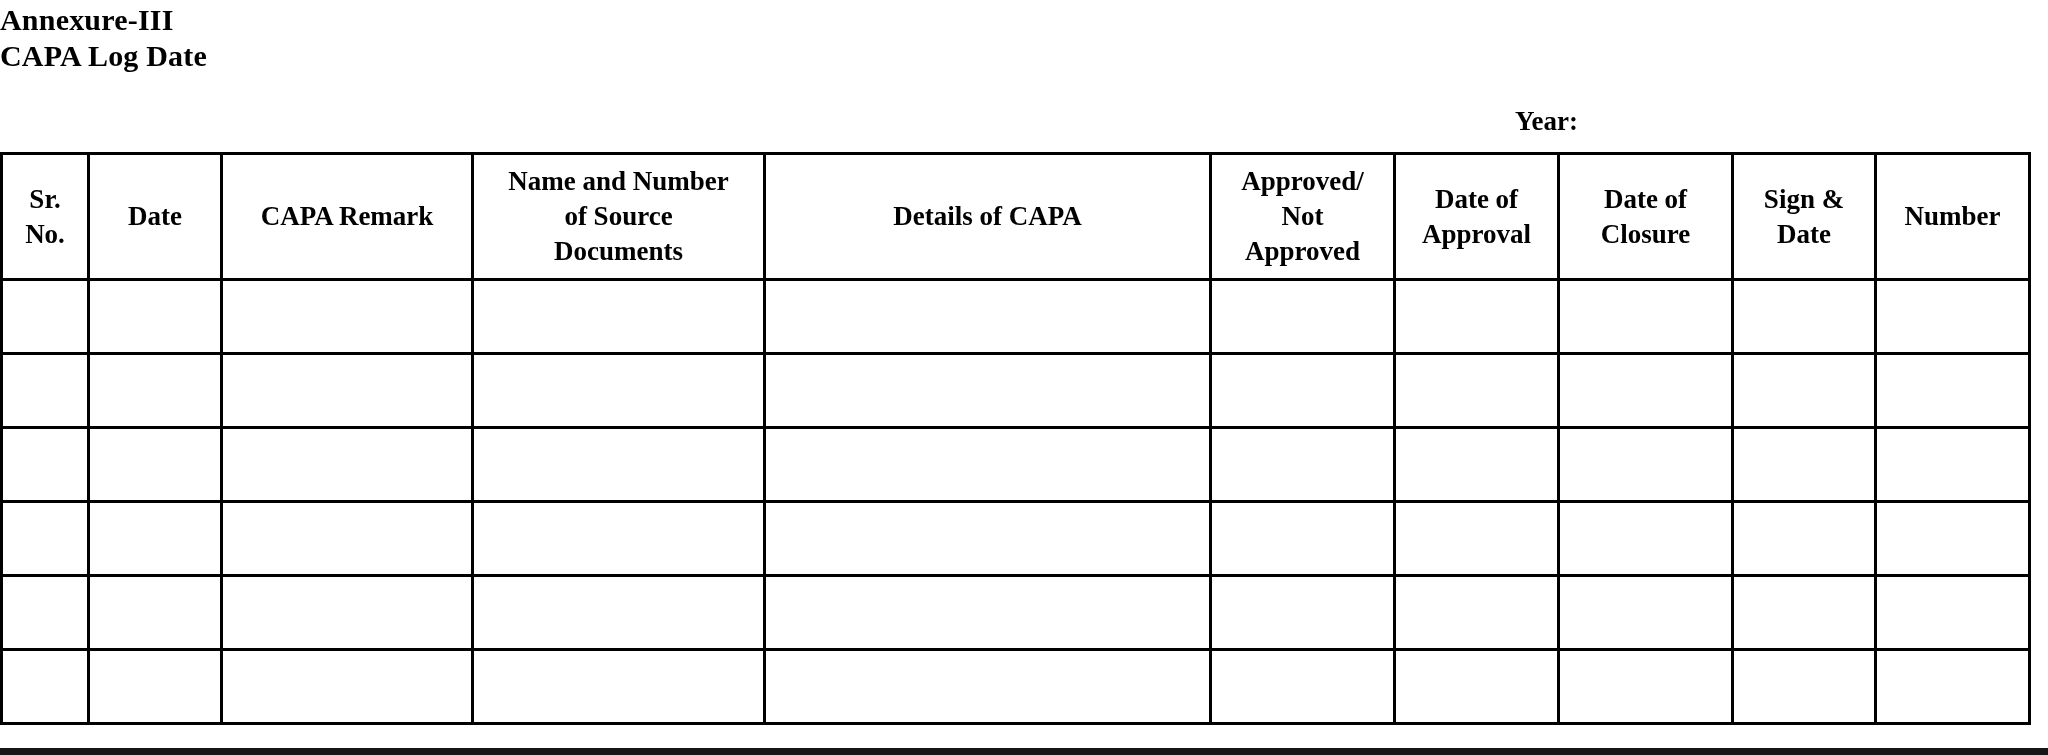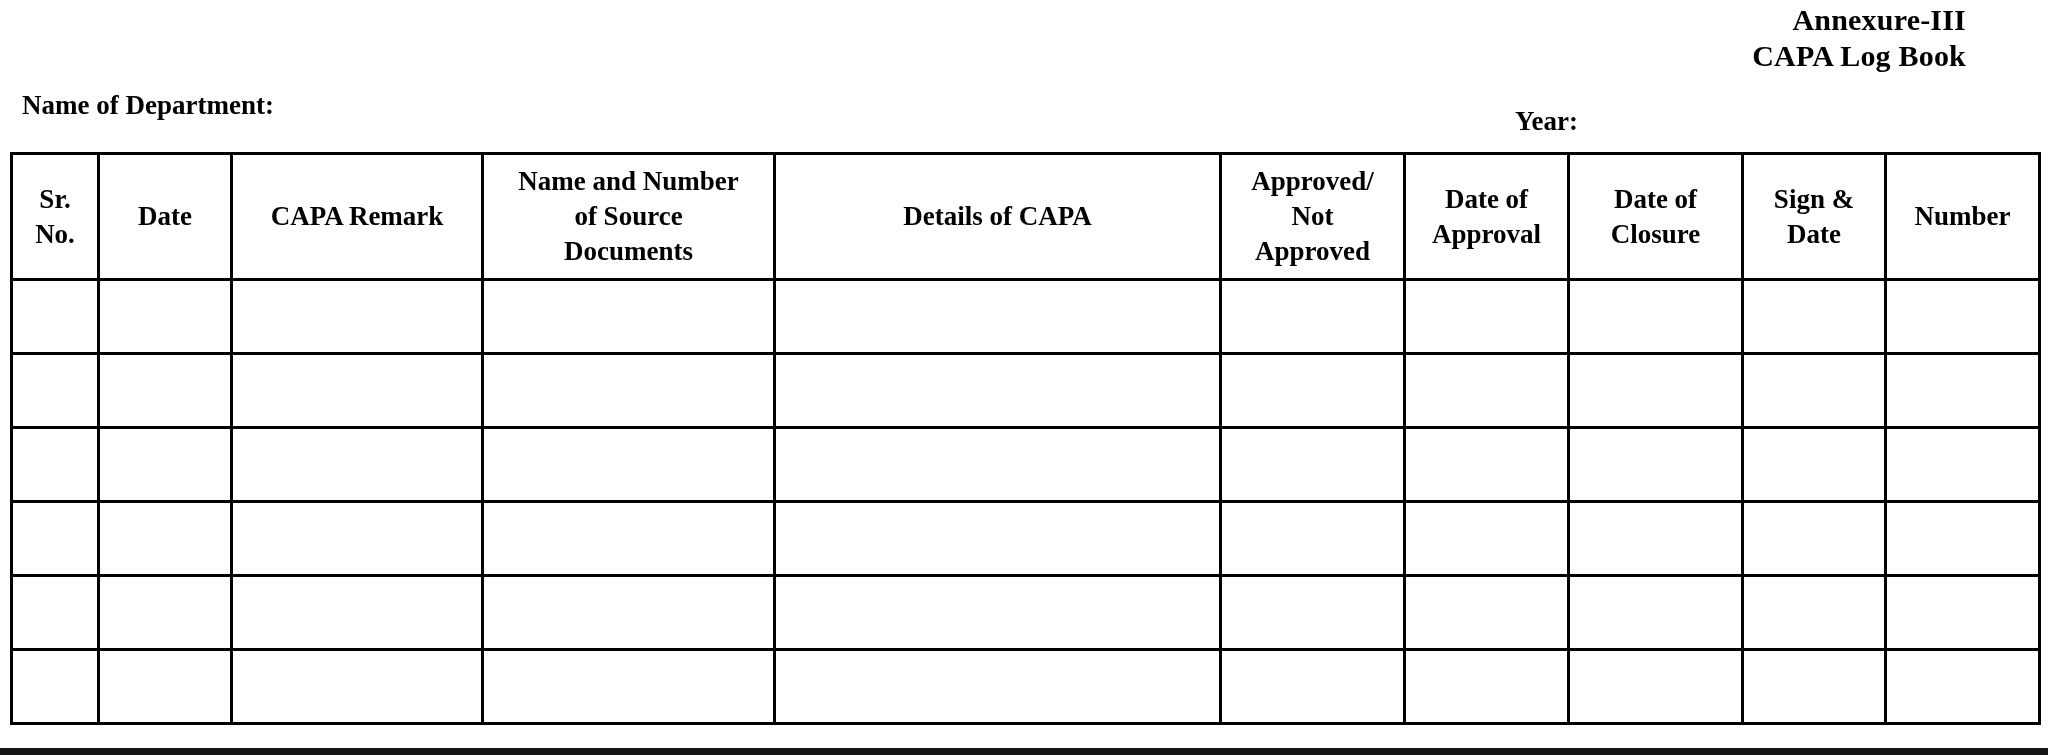--- a/index.html
+++ b/index.html
@@ -9,21 +9,21 @@
     font-family: "Liberation Serif", "DejaVu Serif", serif;
     color: #000000;
     overflow: hidden;
   }
   body { position: relative; }
 
   .titles {
     position: absolute;
     top: 2px; left: 0;
     width: 1966px;            
-    text-align: right;
+    text-align: left;
   }
   .title-line {
     font-size: 30px;
     font-weight: bold;
     line-height: 36px;
     letter-spacing: 0.2px;
   }
 
   .meta-line { position: absolute; top: 90px; left: 0; width: 2048px; height: 40px; }
   .dept-label {
@@ -38,21 +38,21 @@
     position: absolute; left: 1515px; top: 16px;
     font-size: 27px; font-weight: bold;
   }
   .year-value {
     position: absolute; left: 1600px; top: 0; width: 380px; height: 34px;
     font-size: 27px; font-weight: bold;
   }
 
   table.log {
     position: absolute;
-    left: 10px; top: 152px;
+    left: 0; top: 152px;
     width: 2028px;
     border-collapse: collapse;
     table-layout: fixed;
     padding-left: 36px;
   }
   table.log th, table.log td {
     border: 3px solid #000000;
     background: #ffffff;
   }
   table.log th {
@@ -72,25 +72,24 @@
     left: 0; top: 748px;
     width: 2048px; height: 7px;
     background: #161616;
   }
 </style>
 </head>
 <body>
 
 <header class="titles">
   <div class="title-line">Annexure-III</div>
-  <div class="title-line">CAPA Log Book</div>
+  <div class="title-line">CAPA Log Date</div>
 </header>
 
 <div class="meta-line">
-  <span class="dept-label">Name of Department:</span>
   <span class="dept-value"></span>
   <span class="year-label">Year:</span>
   <span class="year-value"></span>
 </div>
 
 <table class="log">
   <colgroup>
     <col style="width:87px">
       <col style="width:133px">
       <col style="width:251px">

